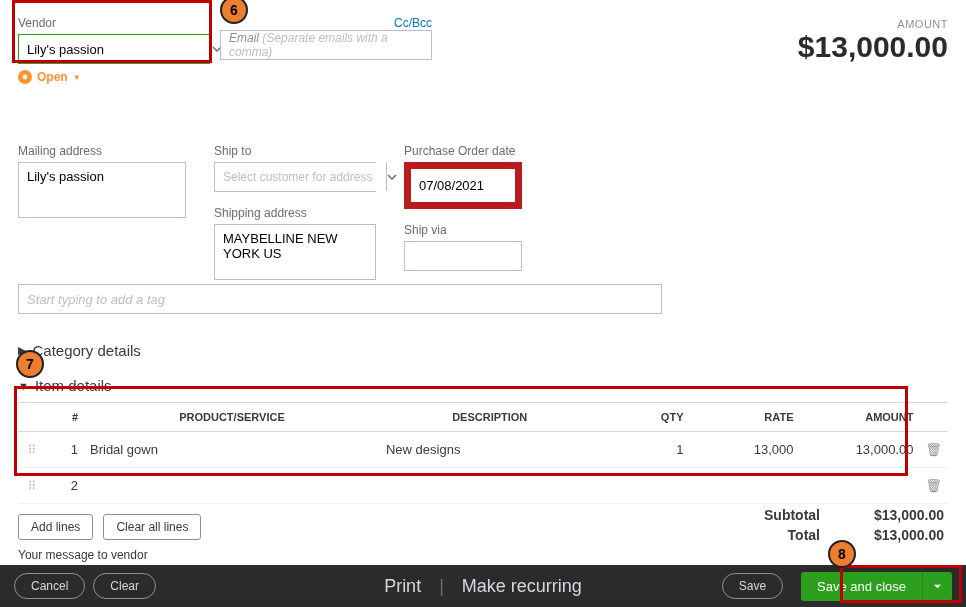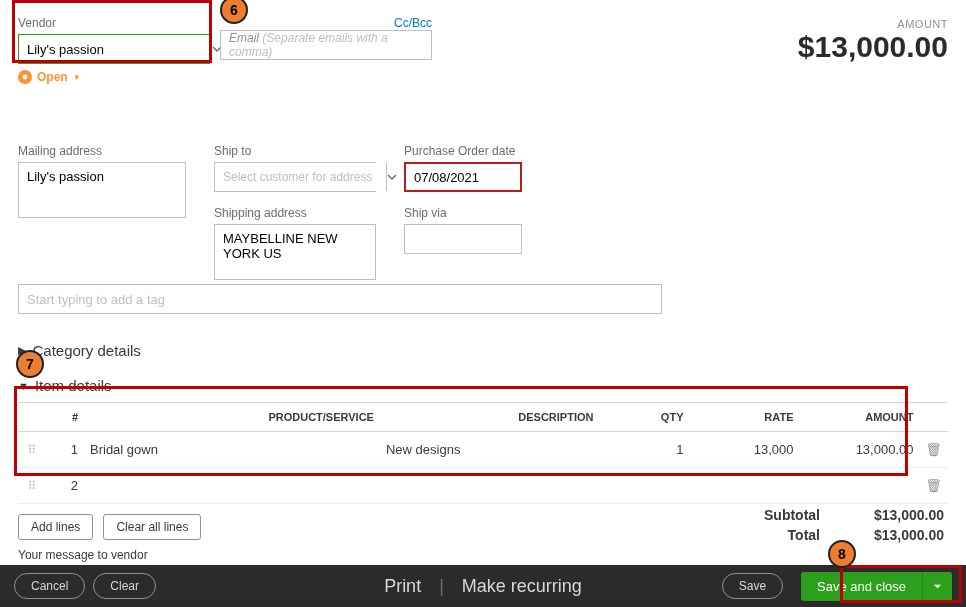--- a/index.html
+++ b/index.html
@@ -42,36 +42,36 @@
 .textarea { border: 1px solid #babec5; padding: 6px 8px; font-size: 13px; resize: none; font-family: inherit; }
 .mailing-addr { width: 168px; height: 56px; }
 .shipto { width: 162px; }
 .shipto-select { display: flex; border: 1px solid #babec5; height: 30px; }
 .shipto-select input { flex: 1; border: none; outline: none; padding: 0 8px; font-size: 12px; }
 .shipto-select input::placeholder { color: #babec5; }
 .shipto-select .chev { width: 28px; border-left: 1px solid #babec5; display: flex; align-items: center; justify-content: center; cursor: pointer; }
 .shipping-addr { margin-top: 14px; }
 .shipping-addr .textarea { width: 162px; height: 56px; }
 .po-date { width: 118px; }
-.po-date input { border: 2px solid #b91c1c; height: 30px; padding: 0 8px; font-size: 13px; width: 100%; }
+.po-date input { border: 7px solid #b91c1c; height: 47px; padding: 0 8px; font-size: 13px; width: 100%; }
 .ship-via { margin-top: 14px; }
 .ship-via input { border: 1px solid #babec5; height: 30px; width: 118px; padding: 0 8px; }
 
 .tags-row { margin-top: 14px; display: flex; align-items: center; }
 .tags-row .label-with-help { margin-right: auto; }
 .manage-tags { font-size: 12px; color: #0077c5; text-decoration: none; margin-right: 304px; }
-.tags-input { border: 1px solid #babec5; height: 30px; padding: 0 8px; width: 644px; margin-top: 4px; font-size: 13px; color: #393a3d; }
+.tags-input { border: 1px solid #babec5; height: 30px; padding: 0 8px; width: 644px; margin-top: 4px; font-style: italic; font-size: 13px; color: #393a3d; }
 .tags-input::placeholder { color: #babec5; }
 
 .section-header { margin-top: 28px; font-size: 15px; color: #393a3d; display: flex; align-items: center; gap: 6px; }
 .tri { font-size: 11px; }
 
 .table-wrap { margin-top: 8px; }
 table.items { width: 100%; border-collapse: collapse; }
-table.items th { text-align: right; font-size: 11px; color: #393a3d; font-weight: 600; padding: 8px 6px; border-top: 1px solid #d4d7dc; border-bottom: 1px solid #d4d7dc; }
+table.items th { text-align: center; font-size: 11px; color: #393a3d; font-weight: 600; padding: 8px 6px; border-top: 1px solid #d4d7dc; border-bottom: 1px solid #d4d7dc; }
 table.items th.num, table.items td.num { text-align: right; width: 38px; }
 table.items th.qty, table.items td.qty { text-align: right; width: 90px; }
 table.items th.rate, table.items td.rate { text-align: right; width: 110px; }
 table.items th.amt, table.items td.amt { text-align: right; width: 120px; }
 table.items th.drag, table.items td.drag { width: 28px; text-align: center; color: #babec5; }
 table.items th.del, table.items td.del { width: 28px; text-align: center; }
 table.items td { padding: 10px 6px; border-bottom: 1px solid #eceef1; font-size: 13px; color: #393a3d; }
 .drag-handle { color: #babec5; cursor: grab; font-size: 12px; }
 .trash { color: #8d9096; cursor: pointer; }
 

